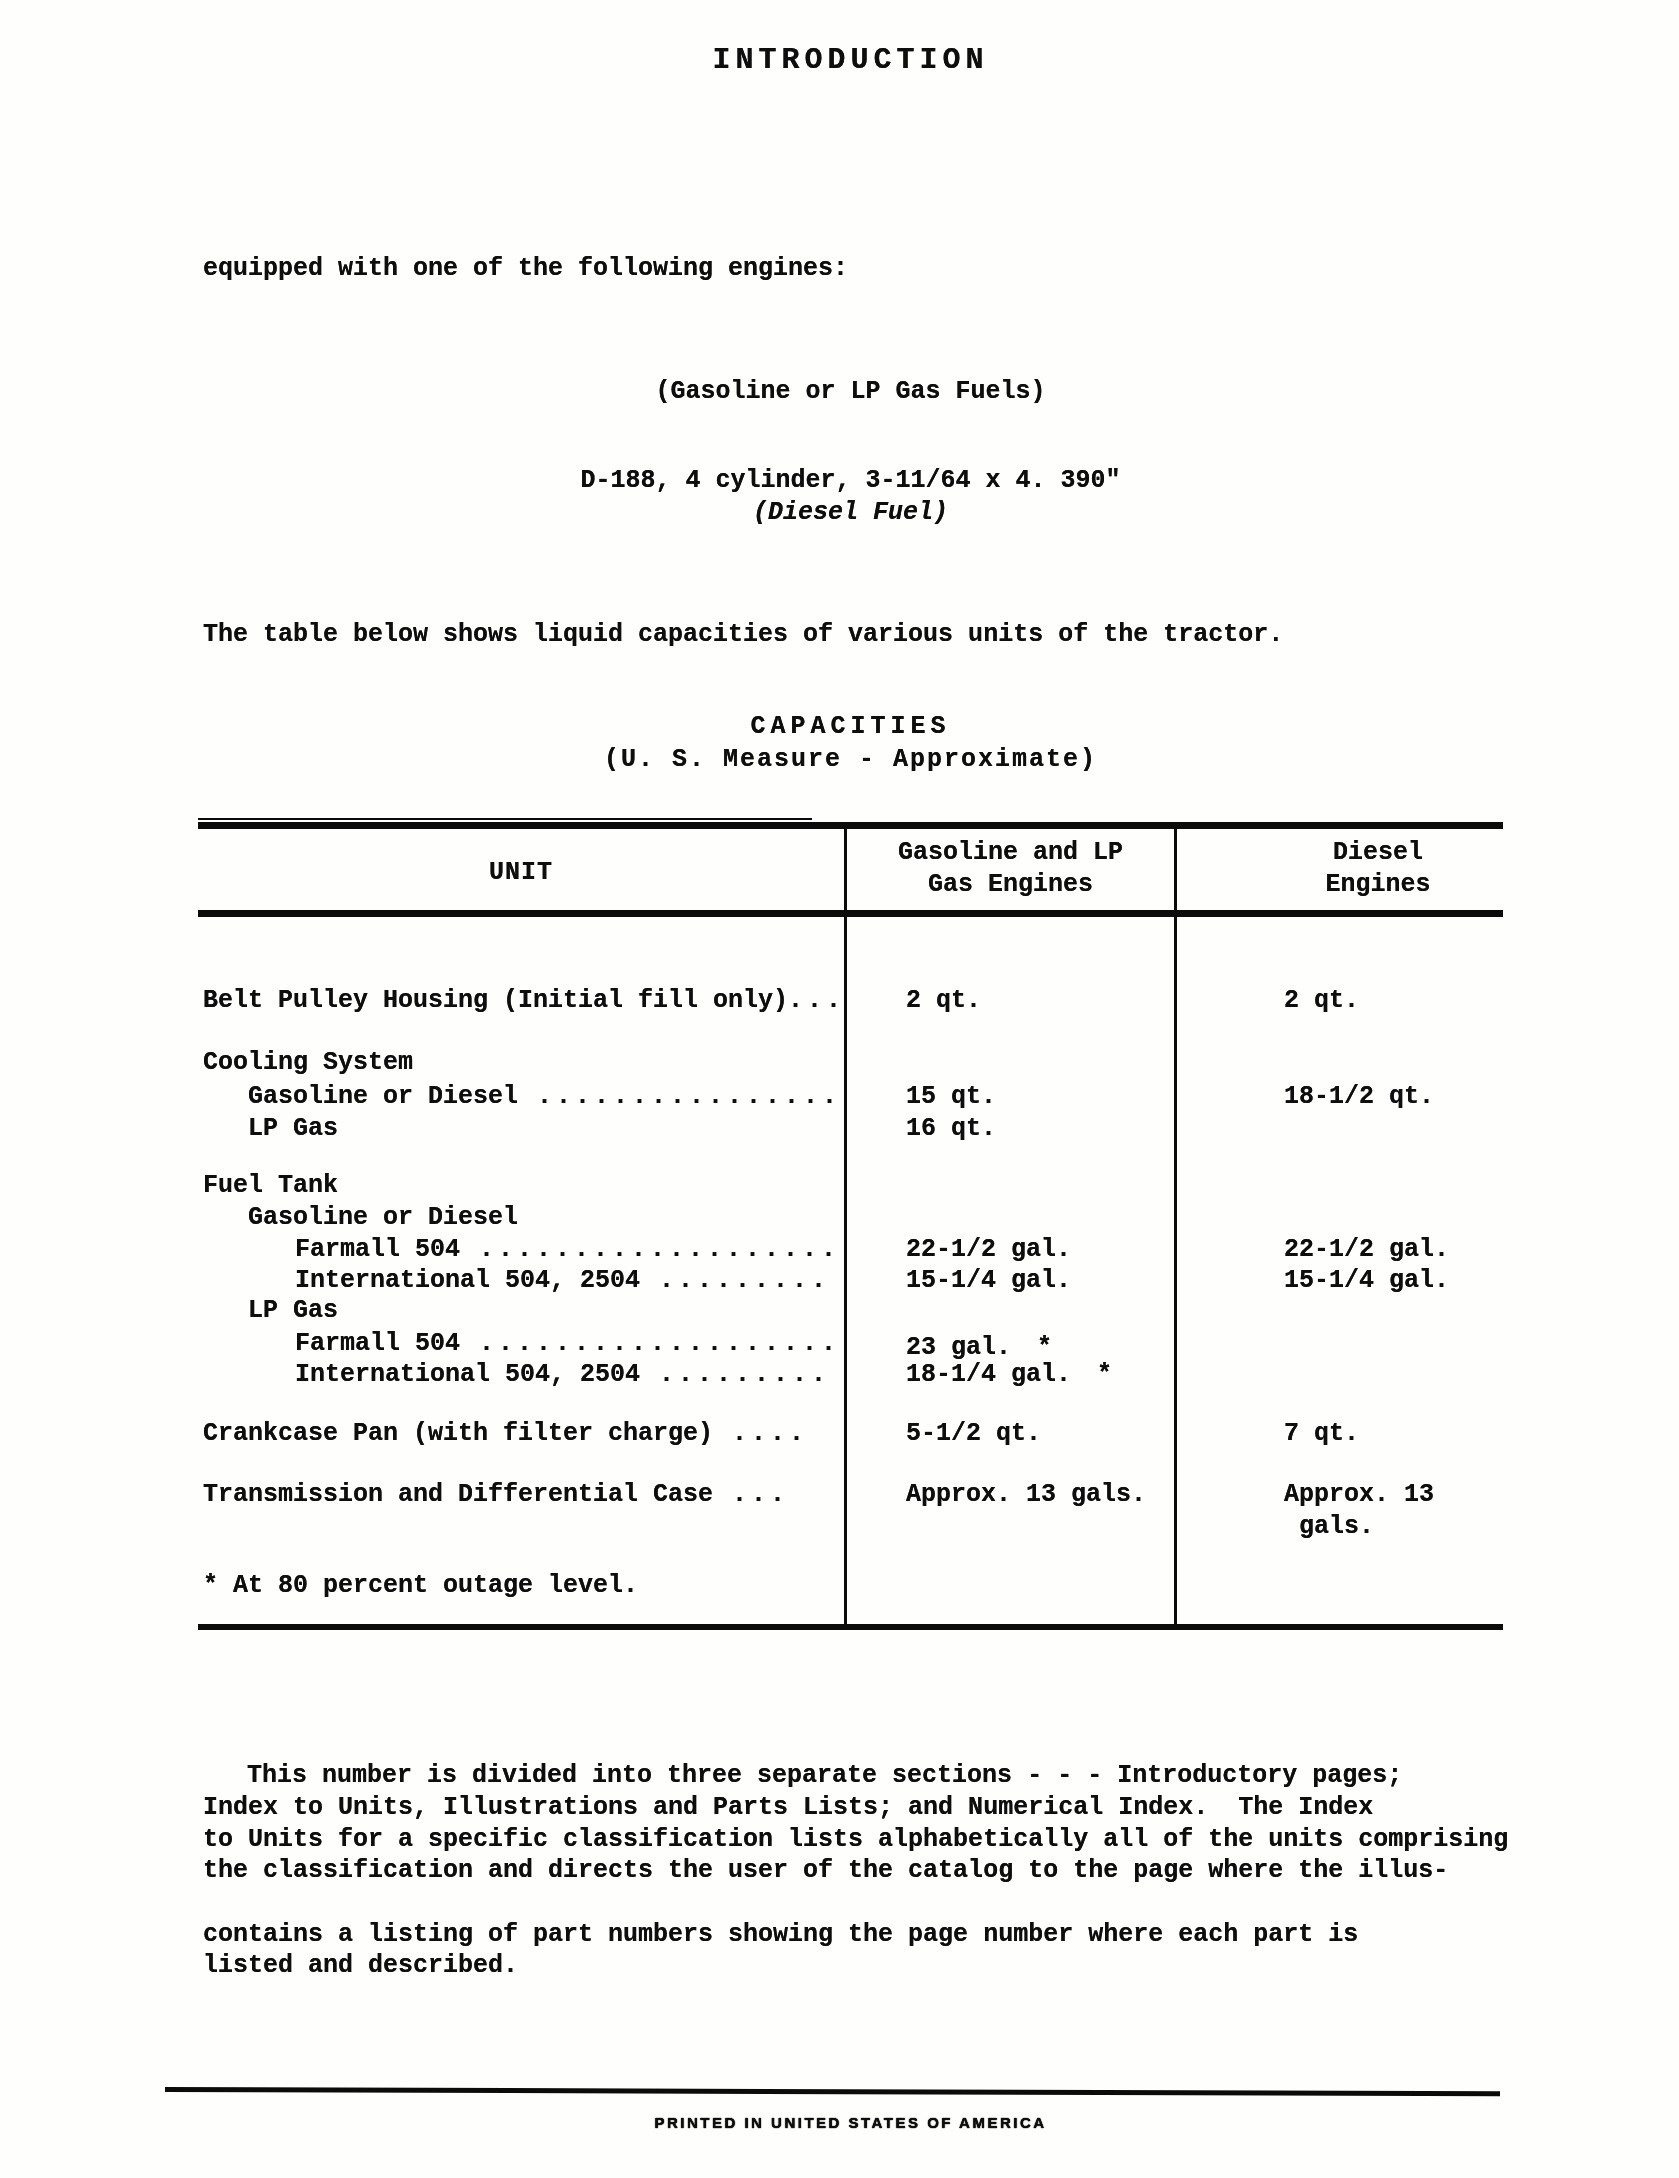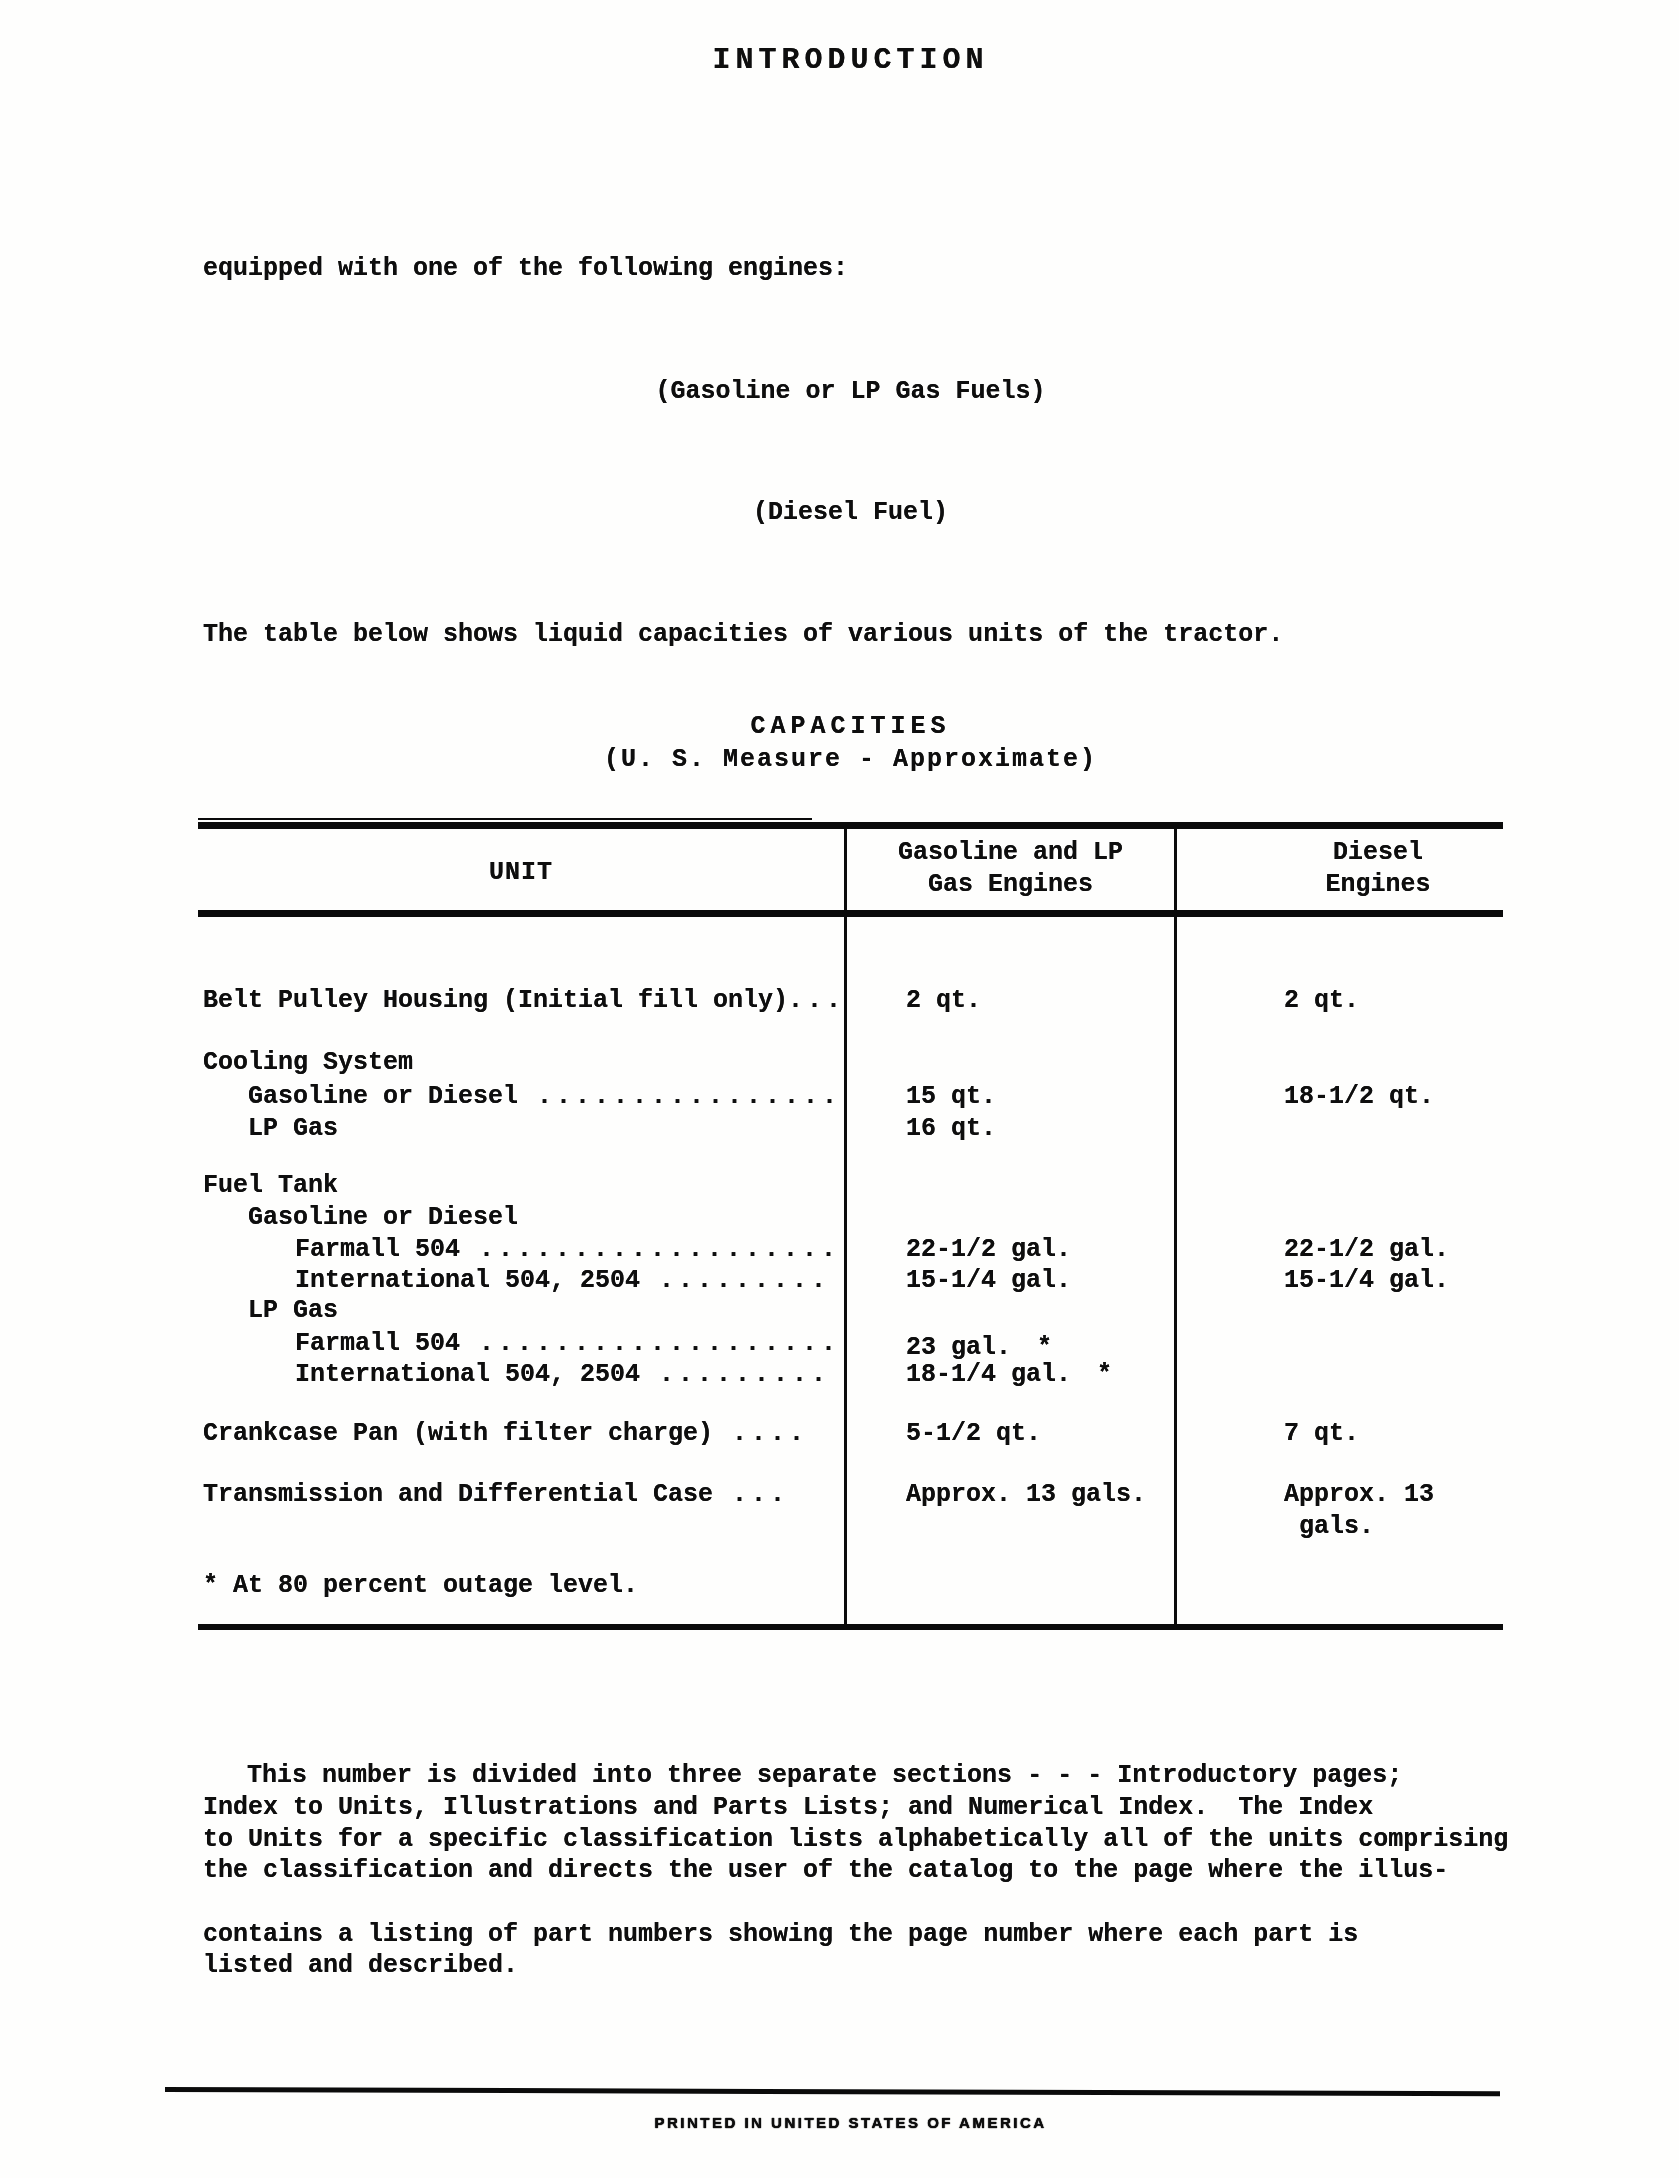--- a/index.html
+++ b/index.html
@@ -38,21 +38,22 @@
 <body>
 
 <div class="page">
 
   <div class="center-block title" style="top:44px;">INTRODUCTION</div>
 
   <div class="abs" style="top:253px;left:203px;">equipped with one of the following engines:</div>
 
   <div class="center-block" style="top:376px;">(Gasoline or LP Gas Fuels)</div>
 
-  <div class="center-block" style="top:497px;">(Diesel Fuel)</div>
+  <div class="center-block" style="top:465px;">D-188, 4 cylinder, 3-11/64 x 4. 390"</div>
+  <div class="center-block" style="top:497px;font-style:italic;">(Diesel Fuel)</div>
 
   <div class="abs" style="top:619px;left:203px;">The table below shows liquid capacities of various units of the tractor.</div>
 
   <div class="center-block caps-title" style="top:711px;">CAPACITIES</div>
   <div class="center-block caps-sub" style="top:744px;">(U. S. Measure - Approximate)</div>
 
   <div class="hrule" style="top:818px;left:198px;width:614px;height:2px;"></div>
   <div class="hrule" style="top:822px;left:198px;width:1305px;height:7px;"></div>
   <div class="hrule" style="top:910px;left:198px;width:1305px;height:7px;"></div>
   <div class="hrule" style="top:1624px;left:198px;width:1305px;height:6px;"></div>

